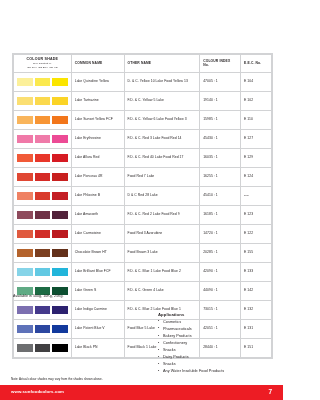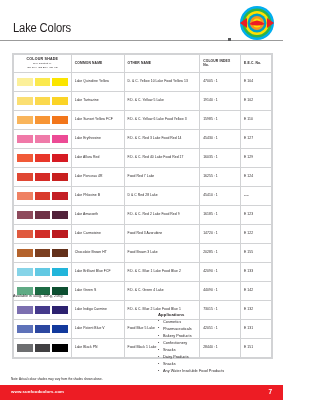--- a/index.html
+++ b/index.html
@@ -221,39 +221,20 @@
     font-size: 6.5px;
     font-weight: 700;
     color: #ffffff;
   }
 </style>
 </head>
 <body>
 
 <div class="page">
 
-  <div class="header">
-    <div class="page-title">Lake Colors</div>
-    <div class="title-rule"></div>
-    <div class="rule-dot"></div>
-
-    <div class="logo">
-      <svg viewBox="0 0 36 36" width="36" height="36">
-        <circle cx="18" cy="18" r="17" fill="#00aeef"></circle>
-        <circle cx="18" cy="18" r="14.5" fill="#2eb34a"></circle>
-        <circle cx="18" cy="18" r="12" fill="#ffe000"></circle>
-        <circle cx="18" cy="18" r="9.5" fill="#00a0c6"></circle>
-        <circle cx="18" cy="18" r="7" fill="#f7941e"></circle>
-        <circle cx="18" cy="18" r="4.5" fill="#ffe000"></circle>
-        <path d="M1 18 L8 13 L8 23 Z" fill="#ed1c24"></path>
-        <path d="M35 18 L28 13 L28 23 Z" fill="#ed1c24"></path>
-        <path d="M10 19 q8 -7 16 0 q-8 3 -16 0 Z" fill="#ed1c24"></path>
-      </svg>
-    </div>
-  </div>
 
   <div class="table">
     <table>
       <colgroup>
         <col class="c-shade">
           <col class="c-common">
           <col class="c-other">
           <col class="c-index">
           <col class="c-eec">
       </colgroup>

